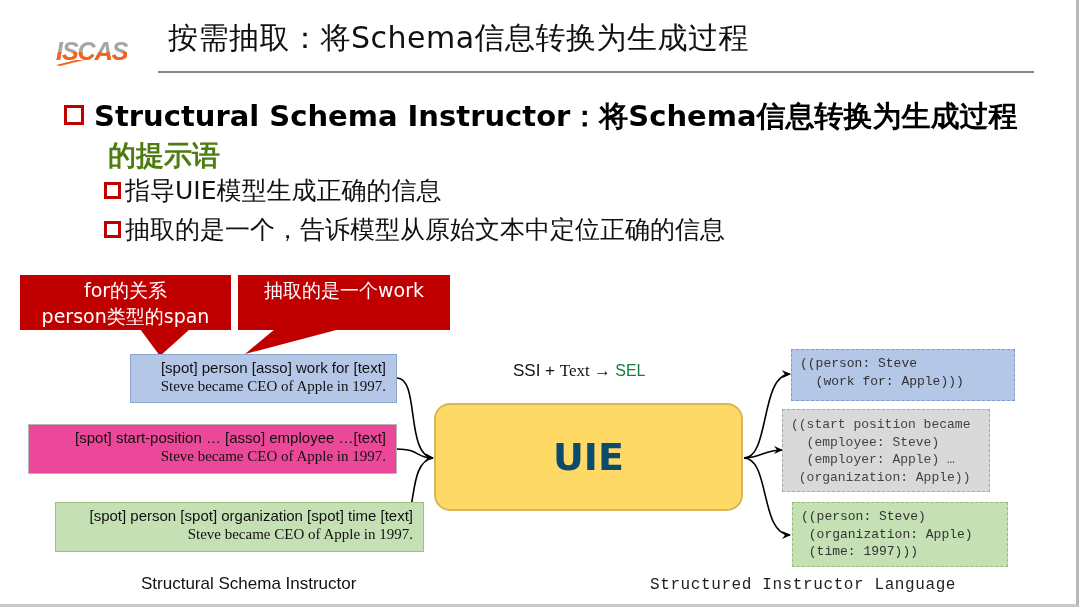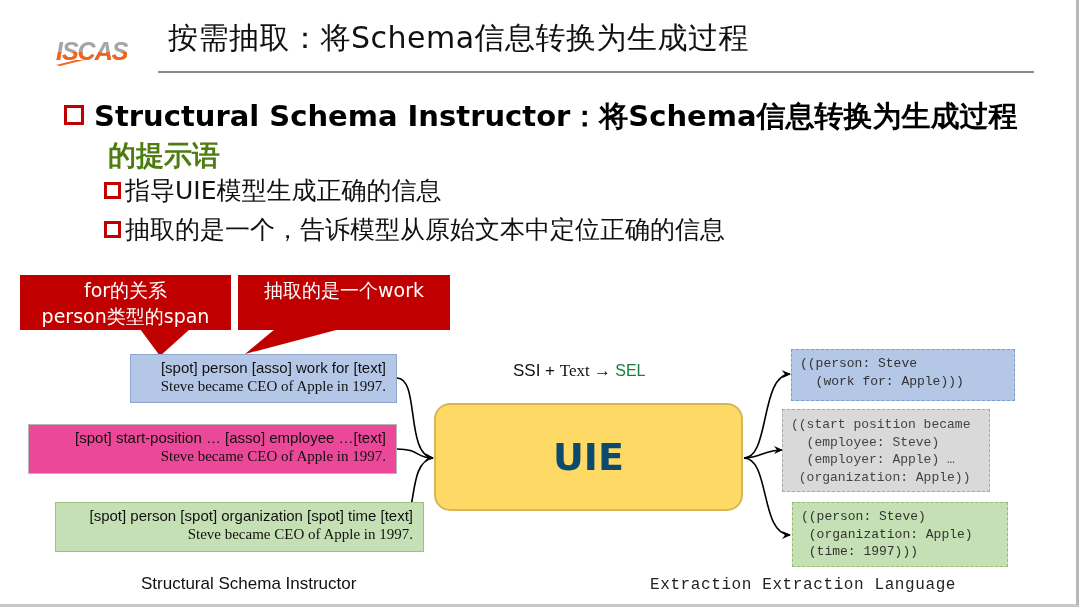--- a/index.html
+++ b/index.html
@@ -109,15 +109,15 @@
   (work for: Apple)))</div>
   <div class="sel" style="left:782px; top:409px; width:208px; height:83px; background:#d9d9d9; border-color:#a8a8a8; color:#444; padding-top:6px;">((start position became
   (employee: Steve)
   (employer: Apple) …
  (organization: Apple))</div>
   <div class="sel" style="left:792px; top:502px; width:216px; height:65px; background:#c5e0b4; border-color:#8fbf72; color:#333;">((person: Steve)
  (organization: Apple)
  (time: 1997)))</div>
 
   <div class="caption-l">Structural Schema Instructor</div>
-  <div class="caption-r">Extraction Extraction Language</div>
+  <div class="caption-r">Structured Instructor Language</div>
 
 </div>
 
 </body></html>

